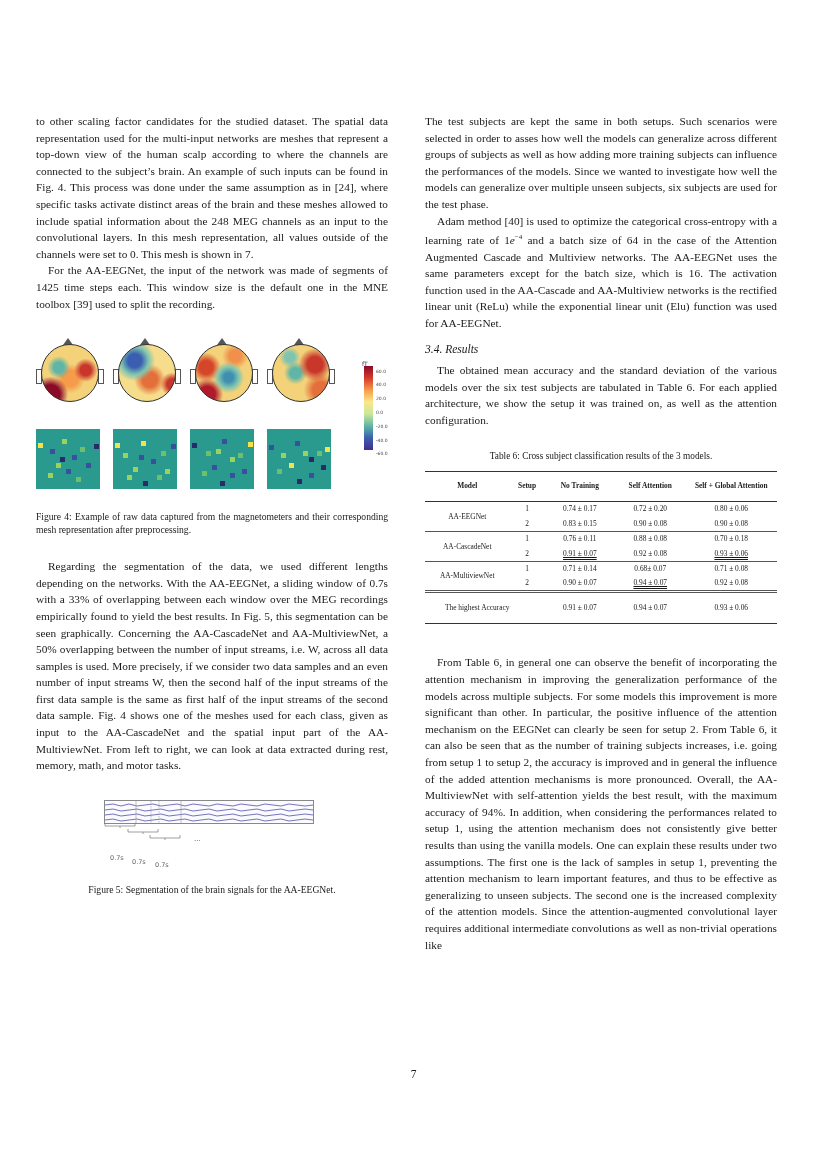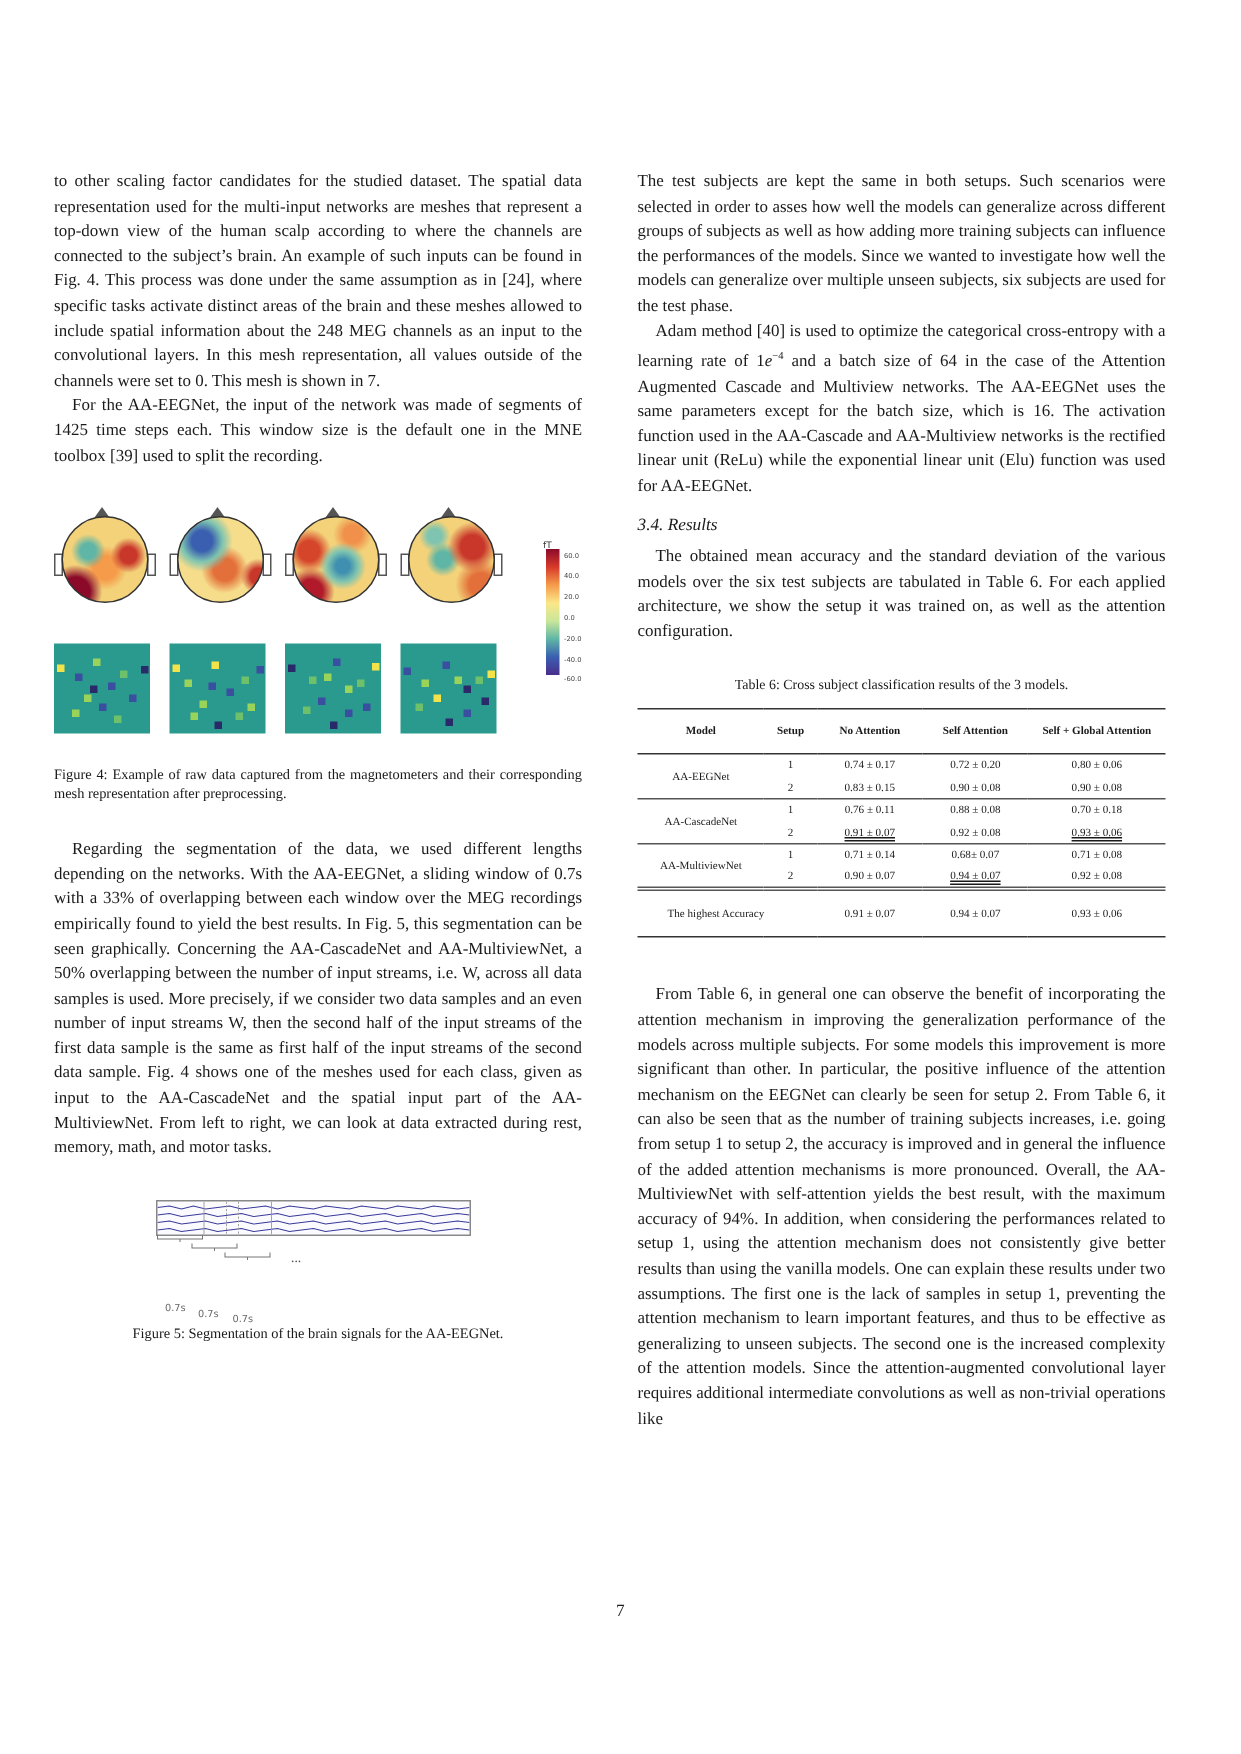--- a/index.html
+++ b/index.html
@@ -22,21 +22,21 @@
   .cbar { position: absolute; left: 328px; top: 40px; width: 9px; height: 84px;
           background: linear-gradient(to bottom, #8b0a2a, #d73a2a, #f59b4a, #fbe789, #c9e79a, #5fb6a6, #3a5fb0, #4a2c8c); }
   .cbar-label { position: absolute; left: 326px; top: 30px; font-family: "DejaVu Sans", sans-serif; font-size: 6px; color: #333; }
   .cbar-tick { position: absolute; left: 340px; font-family: "DejaVu Sans", sans-serif; font-size: 4.5px; color: #444; }
   .caption { font-size: 9.6px; line-height: 13px; text-align: justify; }
 
   
   .fig5 { position: relative; height: 100px; margin: 22px 0 0 0; }
   .sig { position: absolute; left: 68px; top: 4px; width: 208px; height: 22px; border: 1px solid #888; background: #fbfbff; }
   .sig svg { position: absolute; left: 0; top: 0; }
-  .seglbl { position: absolute; font-family: "DejaVu Sans", sans-serif; font-size: 6.5px; color: #666; margin-top: 14px; }
+  .seglbl { position: absolute; font-family: "DejaVu Sans", sans-serif; font-size: 6.5px; color: #666; }
   .dots { position: absolute; left: 158px; top: 34px; font-size: 9px; color: #555; }
   .fig5cap { position: absolute; left: 0; right: 0; top: 86px; text-align: center; font-size: 9.6px; }
 
   
   .tcap { text-align: center; font-size: 9.3px; margin: 20px 0 6px 0; }
   table { width: 100%; border-collapse: collapse; font-size: 7.4px; line-height: 12.2px; }
   table th { font-weight: bold; padding: 8px 0 9px 0; text-align: center; }
   table td { text-align: center; padding: 0; }
   .t-top { border-top: 1.4px solid #333; }
   .t-headrow th { border-bottom: 1.4px solid #333; }
@@ -185,21 +185,21 @@
   <p class="indent"><span>Adam method [40] is used to optimize the categorical cross-entropy with a learning rate of 1</span><i>e</i><sup style="font-size:7px">−4</sup><span> and a batch size of 64 in the case of the Attention Augmented Cascade and Multiview networks. The AA-EEGNet uses the same parameters except for the batch size, which is 16. The activation function used in the AA-Cascade and AA-Multiview networks is the rectified linear unit (ReLu) while the exponential linear unit (Elu) function was used for AA-EEGNet.</span></p>
   <div class="sec">3.4. Results</div>
   <p class="indent">The obtained mean accuracy and the standard deviation of the various models over the six test subjects are tabulated in Table 6. For each applied architecture, we show the setup it was trained on, as well as the attention configuration.</p>
 
   <div class="tcap">Table 6: Cross subject classification results of the 3 models.</div>
   <table>
     <thead>
       <tr class="t-headrow t-top">
         <th class="t-top" style="width:24%">Model</th>
         <th class="t-top" style="width:10%">Setup</th>
-        <th class="t-top" style="width:20%">No Attention</th>
+        <th class="t-top" style="width:20%">No Training</th>
         <th class="t-top" style="width:20%">Self Attention</th>
         <th class="t-top" style="width:26%">Self + Global Attention</th>
       </tr>
     </thead>
     <tbody>
       <tr style="height:15px">
         <td rowspan="2" style="border-bottom:0.8px solid #555">AA-EEGNet</td>
         <td>1</td>
         <td>0.74 ± 0.17</td>
         <td>0.72 ± 0.20</td>

